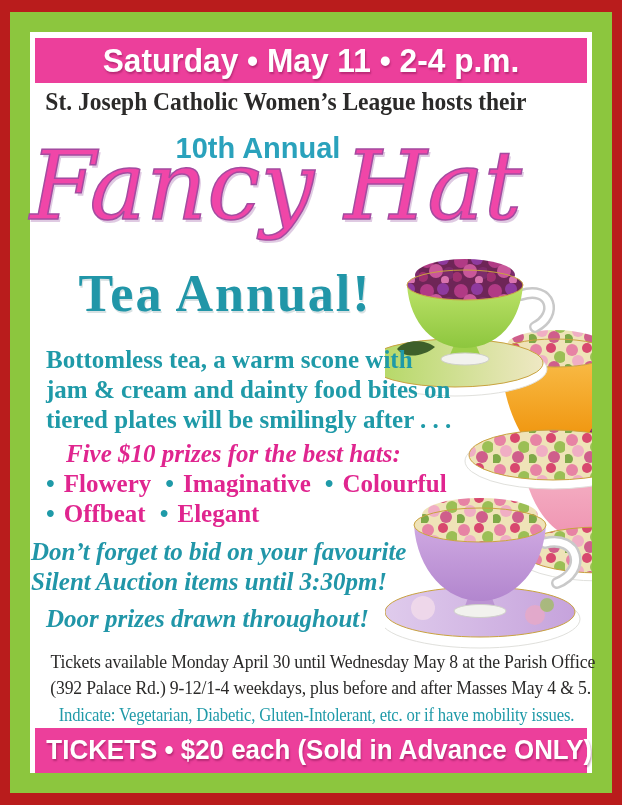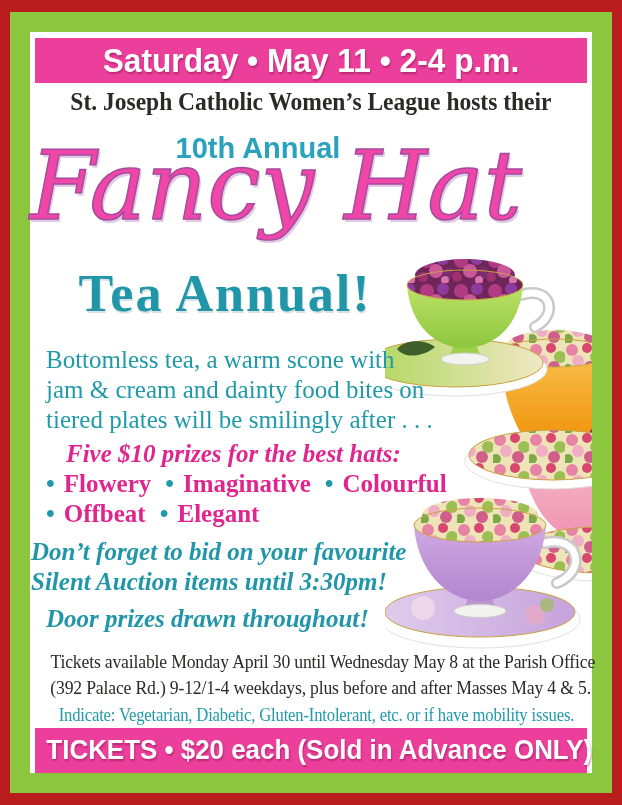--- a/index.html
+++ b/index.html
@@ -12,36 +12,36 @@
   .nowrap{white-space:nowrap;}
   .squish{display:inline-block;transform-origin:50% 50%;}
 
   
   .banner{left:5px;width:552px;height:45px;background:#EC3F9B;color:#ffffff;
           font-family:"Liberation Sans",sans-serif;font-weight:bold;text-align:center;}
   .banner-top{top:6px;font-size:33px;line-height:45px;}
   .banner-bottom{top:696px;font-size:27px;line-height:45px;}
   .banner .squish{transform:scaleX(.96);text-shadow:1px 2px 2px rgba(90,0,50,.35);}
 
-  .host{top:56px;left:0;width:562px;color:#2B2A29;font-weight:bold;font-size:25px;}
+  .host{top:56px;left:0;width:454px;color:#2B2A29;font-weight:bold;font-size:25px;}
   .host .squish{transform:scaleX(.94);}
 
   .annual{top:100px;left:0;width:384px;color:#2AA2BC;
           font-family:"Liberation Sans",sans-serif;font-weight:bold;font-size:29px;padding-left:36px;}
 
   .fancy{top:100px;left:0;width:470px;font-family:"DejaVu Serif",serif;font-style:italic;
          font-size:95px;line-height:1.15;color:#F046A8;-webkit-text-stroke:1.5px #A44BA0;
          text-shadow:2px 3px 0 rgba(150,80,160,.30);}
 
   .teaparty{top:232px;left:5px;width:380px;color:#2196A8;font-weight:bold;
             font-size:52px;letter-spacing:2px;text-shadow:1px 2px 0 rgba(40,90,100,.18);}
 
   .cups{left:355px;top:221px;width:207px;height:398px;overflow:hidden;}
 
-  .intro{top:313px;left:16px;width:440px;color:#1F9AA8;font-weight:normal;
+  .intro{top:313px;left:16px;width:440px;color:#1F9AA8;font-weight:bold;
          font-size:25px;line-height:30px;}
   .prizes-heading{top:408px;left:16px;width:470px;color:#E0258F;font-weight:bold;
                   font-style:italic;font-size:25px;margin-left:20px;}
   .prizes-list{top:437px;left:16px;width:472px;font-weight:bold;font-size:25px;line-height:30px;}
   .prize-item{margin-right:14px;}
   .prize-item .dot{color:#1F9AA8;margin-right:9px;}
   .prize-item .word{color:#E0258F;}
 
   .auction{top:505px;left:1px;width:440px;color:#2196A8;font-weight:bold;
            font-style:italic;font-size:25px;line-height:30px;}

